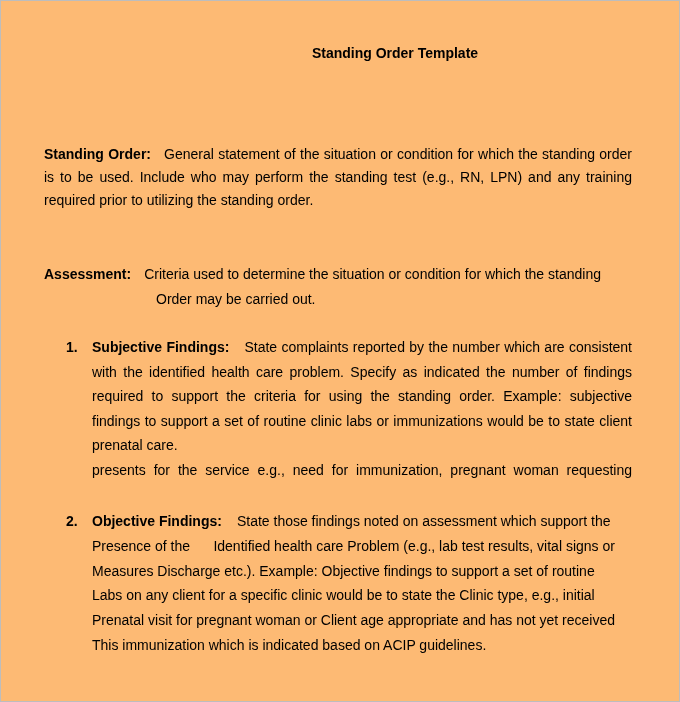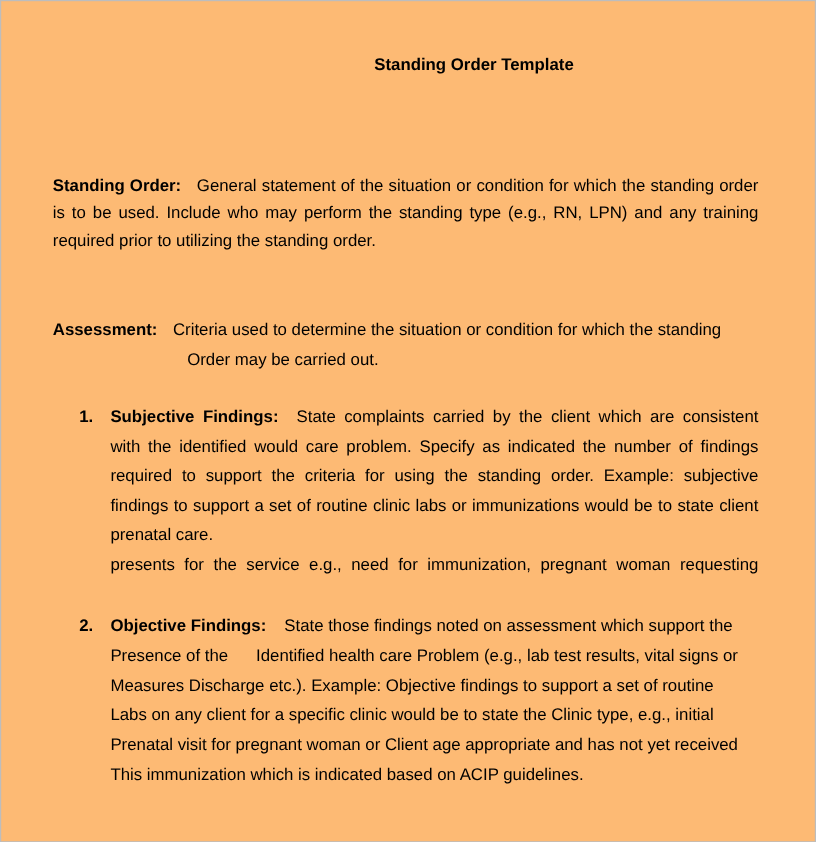--- a/index.html
+++ b/index.html
@@ -50,33 +50,33 @@
 </style>
 </head>
 <body>
 
 <div class="page">
 
   <div class="title">Standing Order Template</div>
 
   <div class="para p-standing">
     <div class="line just"><span class="lbl">Standing Order:</span><span>General statement of the situation or condition for which the standing order</span></div>
-    <div class="line just">is to be used. Include who may perform the standing type (e.g., RN, LPN) and any training</div>
+    <div class="line just">is to be used. Include who may perform the standing test (e.g., RN, LPN) and any training</div>
     <div class="line">required prior to utilizing the standing order.</div>
   </div>
 
   <div class="para p-assess">
     <div class="line"><span class="lbl">Assessment:</span><span>Criteria used to determine the situation or condition for which the standing</span></div>
     <div class="line indent2">Order may be carried out.</div>
   </div>
 
   <div class="item item-1">
     <span class="num">1.</span>
-    <div class="line just"><span class="lbl">Subjective Findings:</span><span>State complaints carried by the client which are consistent</span></div>
-    <div class="line just">with the identified would care problem. Specify as indicated the number of findings</div>
+    <div class="line just"><span class="lbl">Subjective Findings:</span><span>State complaints reported by the number which are consistent</span></div>
+    <div class="line just">with the identified health care problem. Specify as indicated the number of findings</div>
     <div class="line just">required to support the criteria for using the standing order. Example: subjective</div>
     <div class="line just">findings to support a set of routine clinic labs or immunizations would be to state client</div>
     <div class="line">prenatal care.</div>
     <div class="line just">presents for the service e.g., need for immunization, pregnant woman requesting</div>
   </div>
 
   <div class="item item-2">
     <span class="num">2.</span>
     <div class="line"><span class="lbl">Objective Findings:</span><span>State those findings noted on assessment which support the</span></div>
     <div class="line">Presence of the      Identified health care Problem (e.g., lab test results, vital signs or</div>

